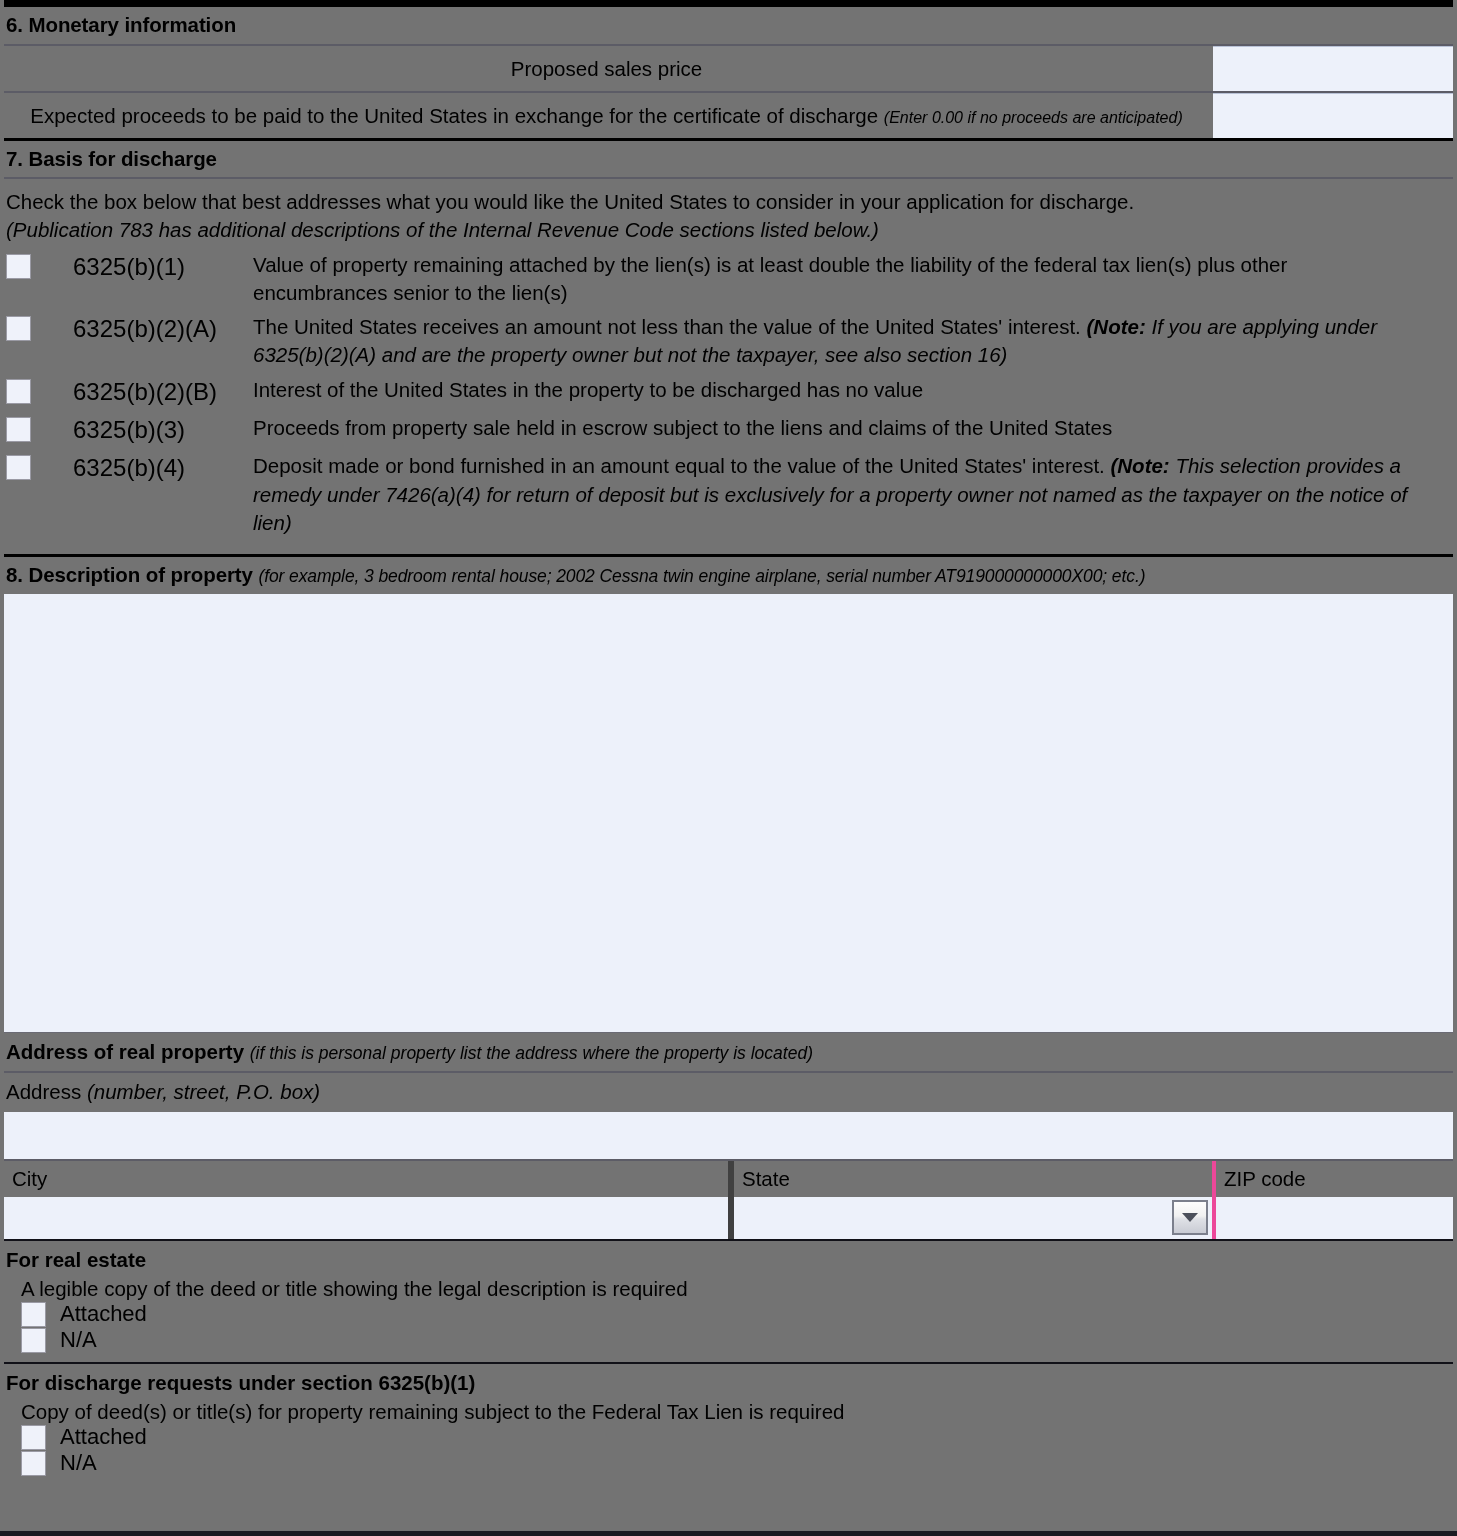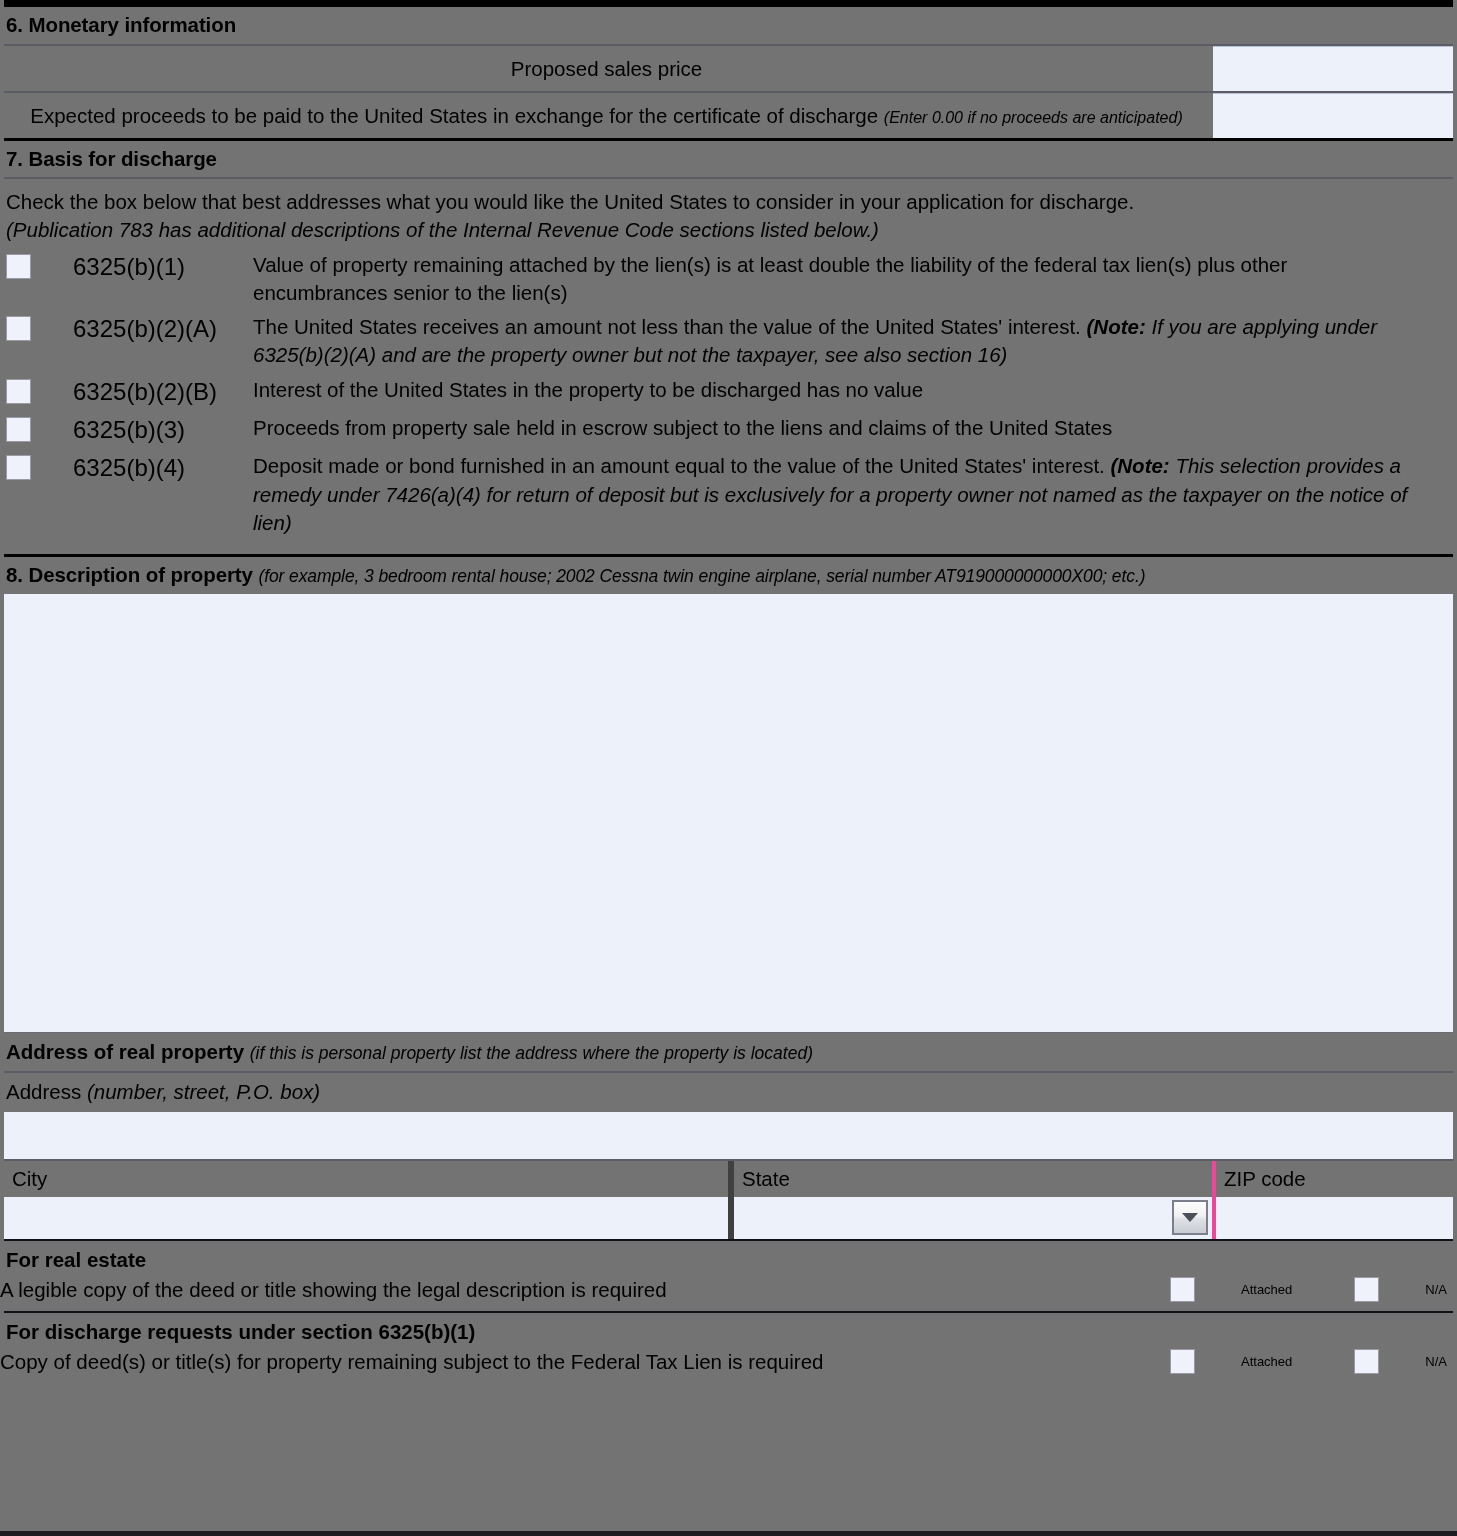--- a/index.html
+++ b/index.html
@@ -192,39 +192,39 @@
   }
 
   
   .attach-head {
     font-size: 20.5px;
     font-weight: bold;
     padding: 7px 6px 2px 6px;
   }
   .attach-row {
     display: flex;
-    align-items: center;
-    padding: 3px 6px 9px 0;
+    align-items: flex-start;
+    padding: 3px 6px 9px 21px;
+    flex-direction: column;
   }
   .attach-row .atext {
     font-size: 20.5px;
     flex: 0 0 auto;
   }
   .attach-row .spacer { flex: 1 1 auto; }
   .attach-opt {
     display: flex;
     align-items: center;
     flex: 0 0 auto;
   }
   .attach-opt .cbox { margin-top: 0; }
   .attach-opt .olabel {
-    font-size: 13px;
+    font-size: 22px;
     padding-left: 14px;
     padding-right: 62px;
-    margin-left: 32px;
   }
   .attach-opt.last .olabel { padding-right: 4px; }
 
   .bottombar {
     position: absolute;
     left: 0; right: 0; bottom: 0;
     height: 5px;
     background: #1b1b22;
   }
 </style>

